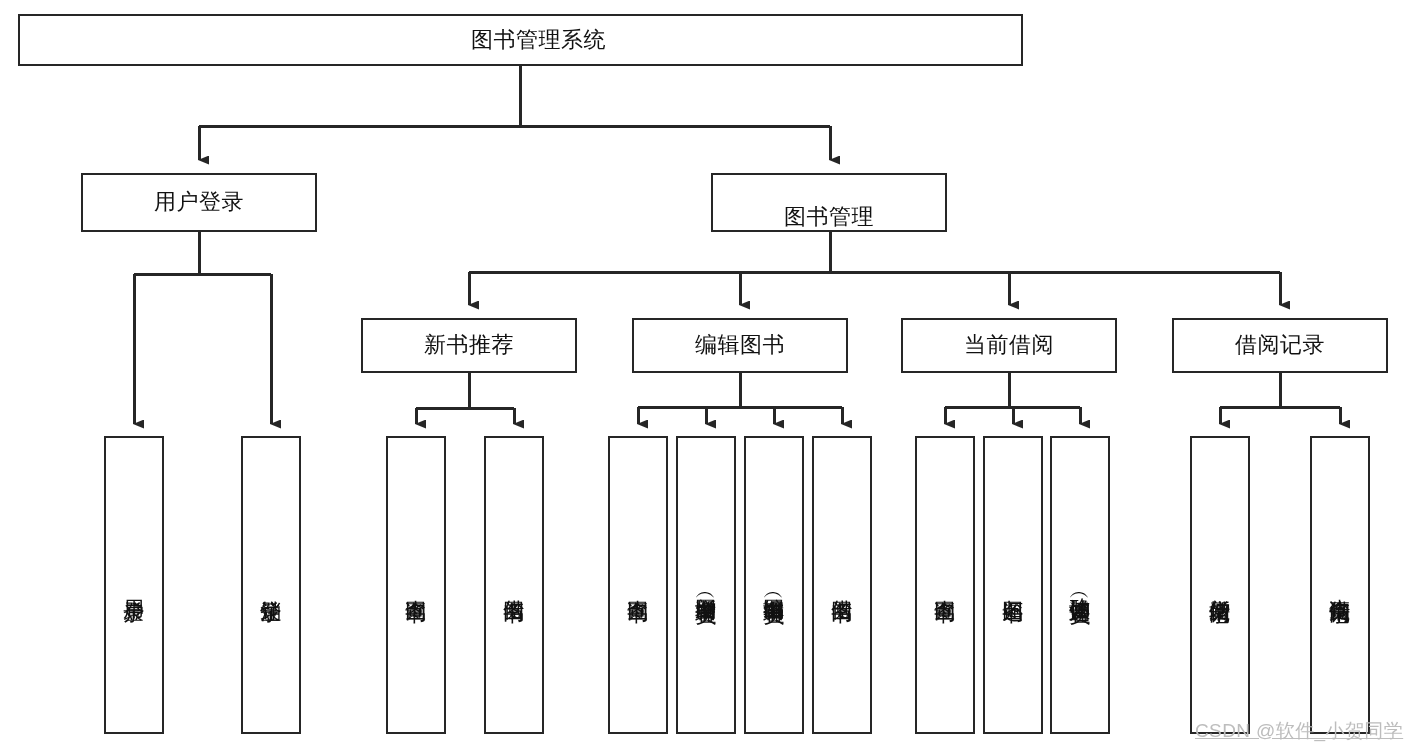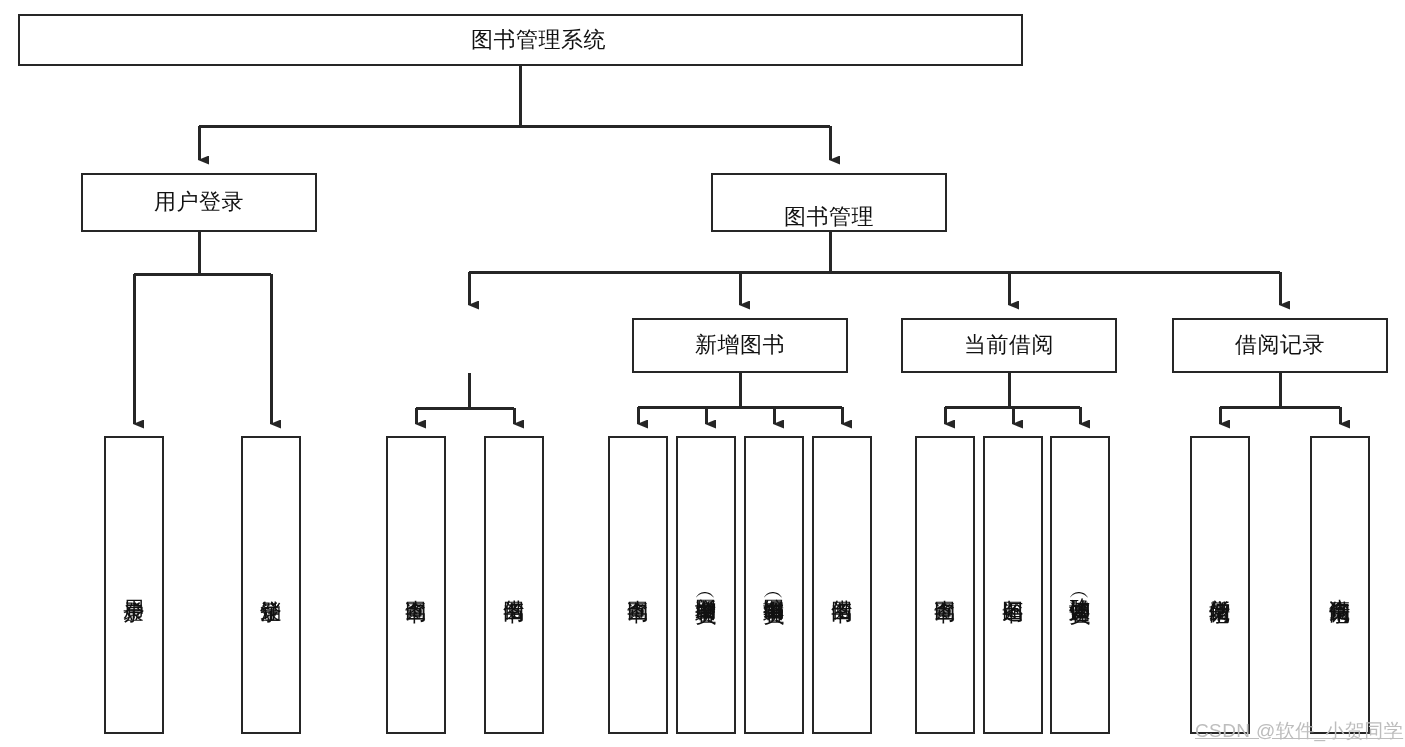--- a/index.html
+++ b/index.html
@@ -123,22 +123,25 @@
     <span class="node-label-h">图书管理系统</span>
   </div>
 
   <div class="node-box" style="left: 81px; top: 173px; width: 236px; height: 59px;">
     <span class="node-label-h">用户登录</span>
   </div>
   <div class="node-box" style="left: 711px; top: 173px; width: 236px; height: 59px; align-items: flex-end;">
     <span class="node-label-h">图书管理</span>
   </div>
 
+  <div class="node-box" style="left: 361px; top: 318px; width: 216px; height: 55px;">
+    <span class="node-label-h">新书推荐</span>
+  </div>
   <div class="node-box" style="left: 632px; top: 318px; width: 216px; height: 55px;">
-    <span class="node-label-h">新增图书</span>
+    <span class="node-label-h">编辑图书</span>
   </div>
   <div class="node-box" style="left: 901px; top: 318px; width: 216px; height: 55px;">
     <span class="node-label-h">当前借阅</span>
   </div>
   <div class="node-box" style="left: 1172px; top: 318px; width: 216px; height: 55px;">
     <span class="node-label-h">借阅记录</span>
   </div>
 
   <div class="node-box" style="left: 104px; top: 436px; width: 60px; height: 298px;">
     <span class="node-label-v">用户登录</span>

